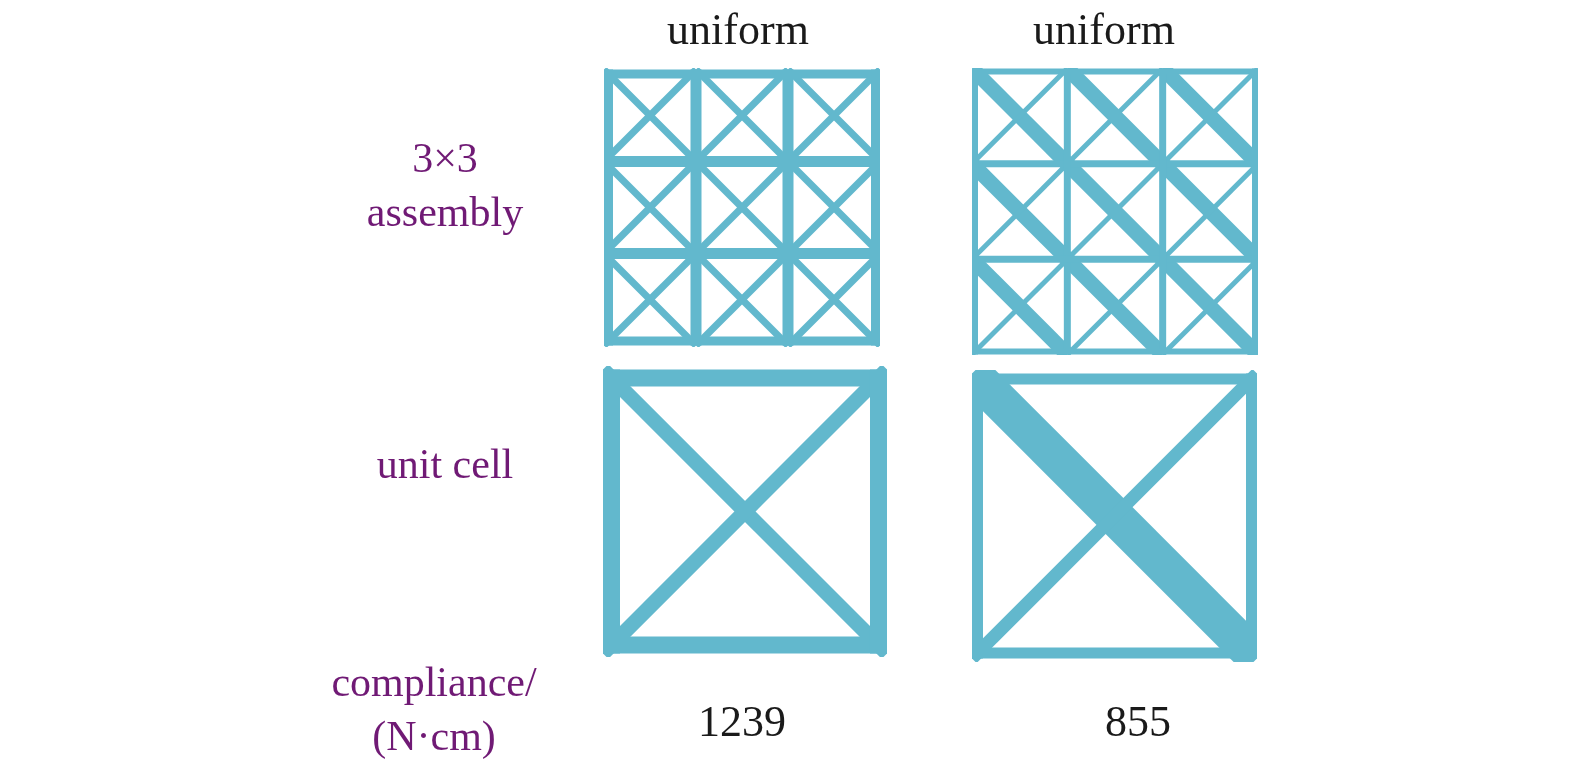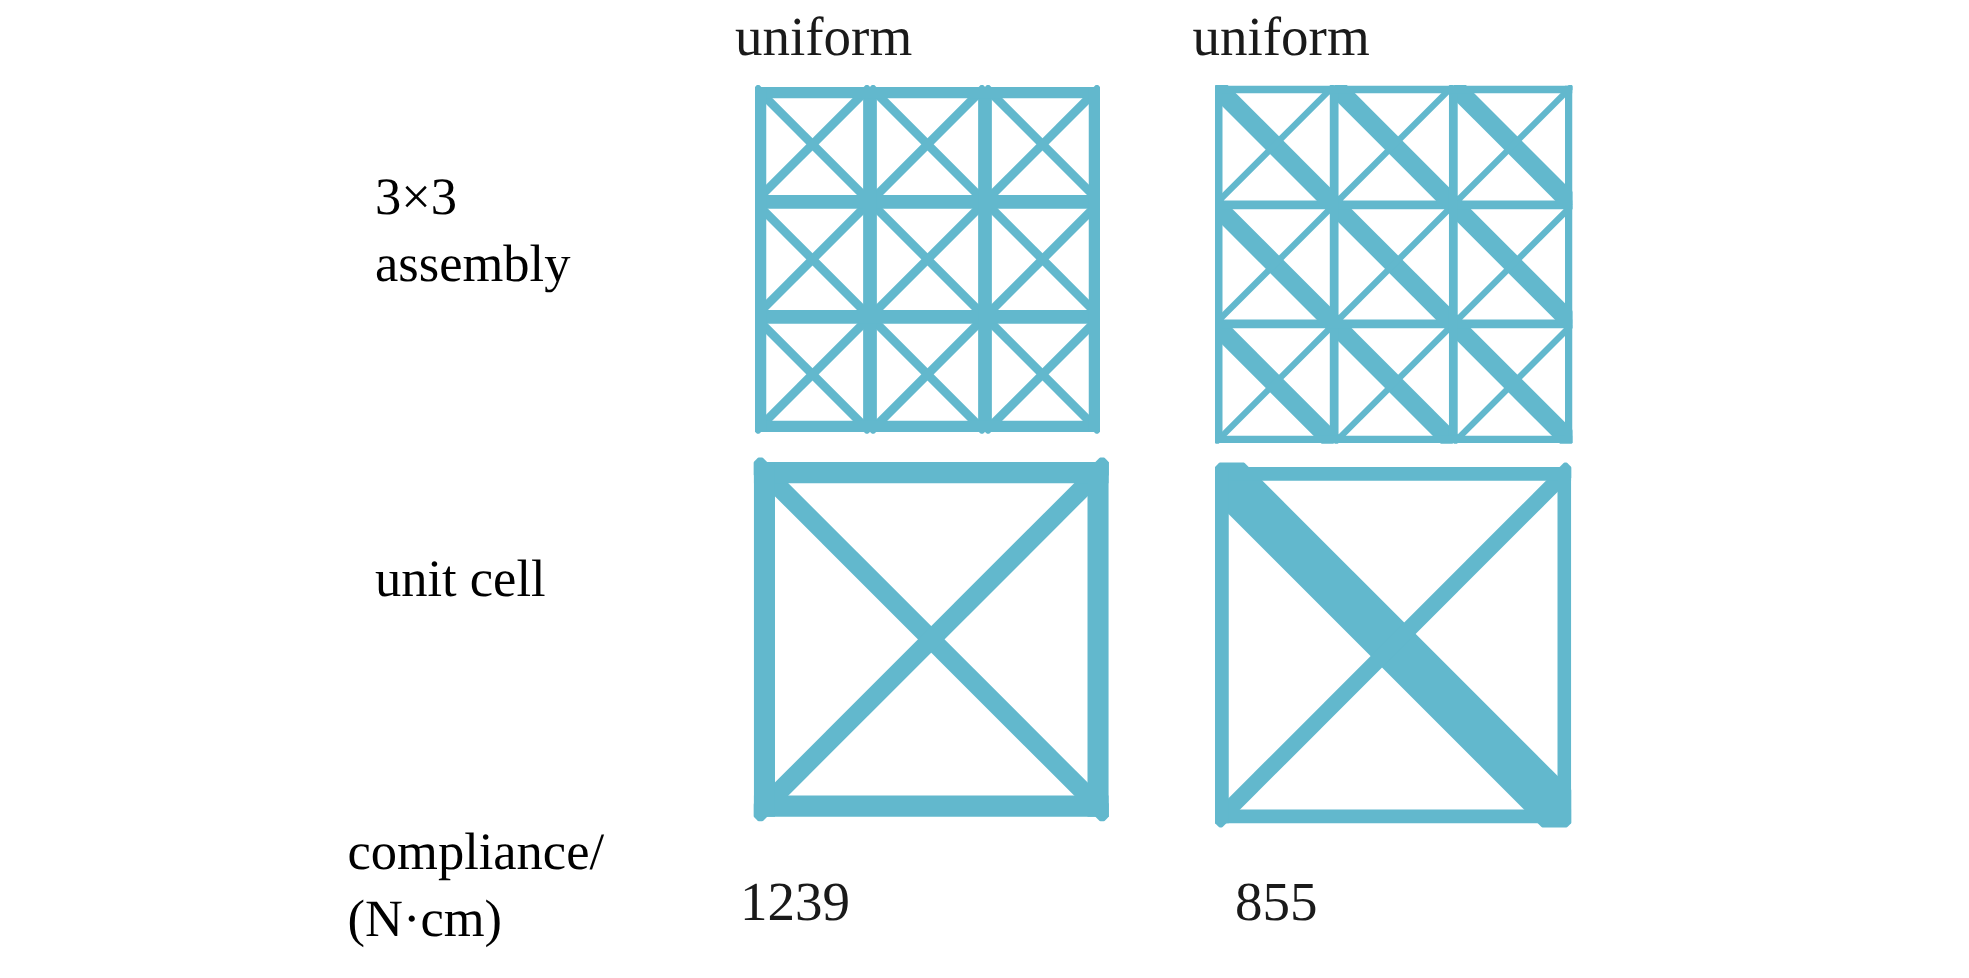--- a/index.html
+++ b/index.html
@@ -19,36 +19,37 @@
     position: relative;
     width: 1575px;
     height: 782px;
   }
 
   
   .col-header {
     position: absolute;
     top: 2px;
     width: 300px;
+    text-align: center;
     font-size: 44px;
     line-height: 56px;
     color: #1a1a1a;
     white-space: nowrap;
   }
   #col-header-uniform  { left: 588px; }
   #col-header-variable { left: 954px; }
 
   
   .row-label {
     position: absolute;
     right: 1000px;           
-    text-align: left;
+    text-align: center;
     font-size: 42px;
     line-height: 54px;
-    color: #000000;
+    color: #701a75;
     white-space: nowrap;
   }
   #row-label-assembly {
     left: 300px;
     top: 131px;
     width: 290px;
   }
   #row-label-unitcell {
     left: 300px;
     top: 437px;
@@ -69,20 +70,21 @@
   #assembly-uniform  { left: 604px; top: 68px;  width: 276px; height: 279px; }
   #assembly-variable { left: 972px; top: 68px;  width: 286px; height: 287px; }
   #unitcell-uniform  { left: 603px; top: 366px; width: 284px; height: 291px; }
   #unitcell-variable { left: 972px; top: 370px; width: 285px; height: 292px; }
 
   
   .value {
     position: absolute;
     top: 694px;
     width: 300px;
+    text-align: center;
     font-size: 44px;
     line-height: 56px;
     color: #1a1a1a;
   }
   #value-uniform  { left: 592px; }
   #value-variable { left: 988px; }
 </style>
 </head>
 <body>
 

